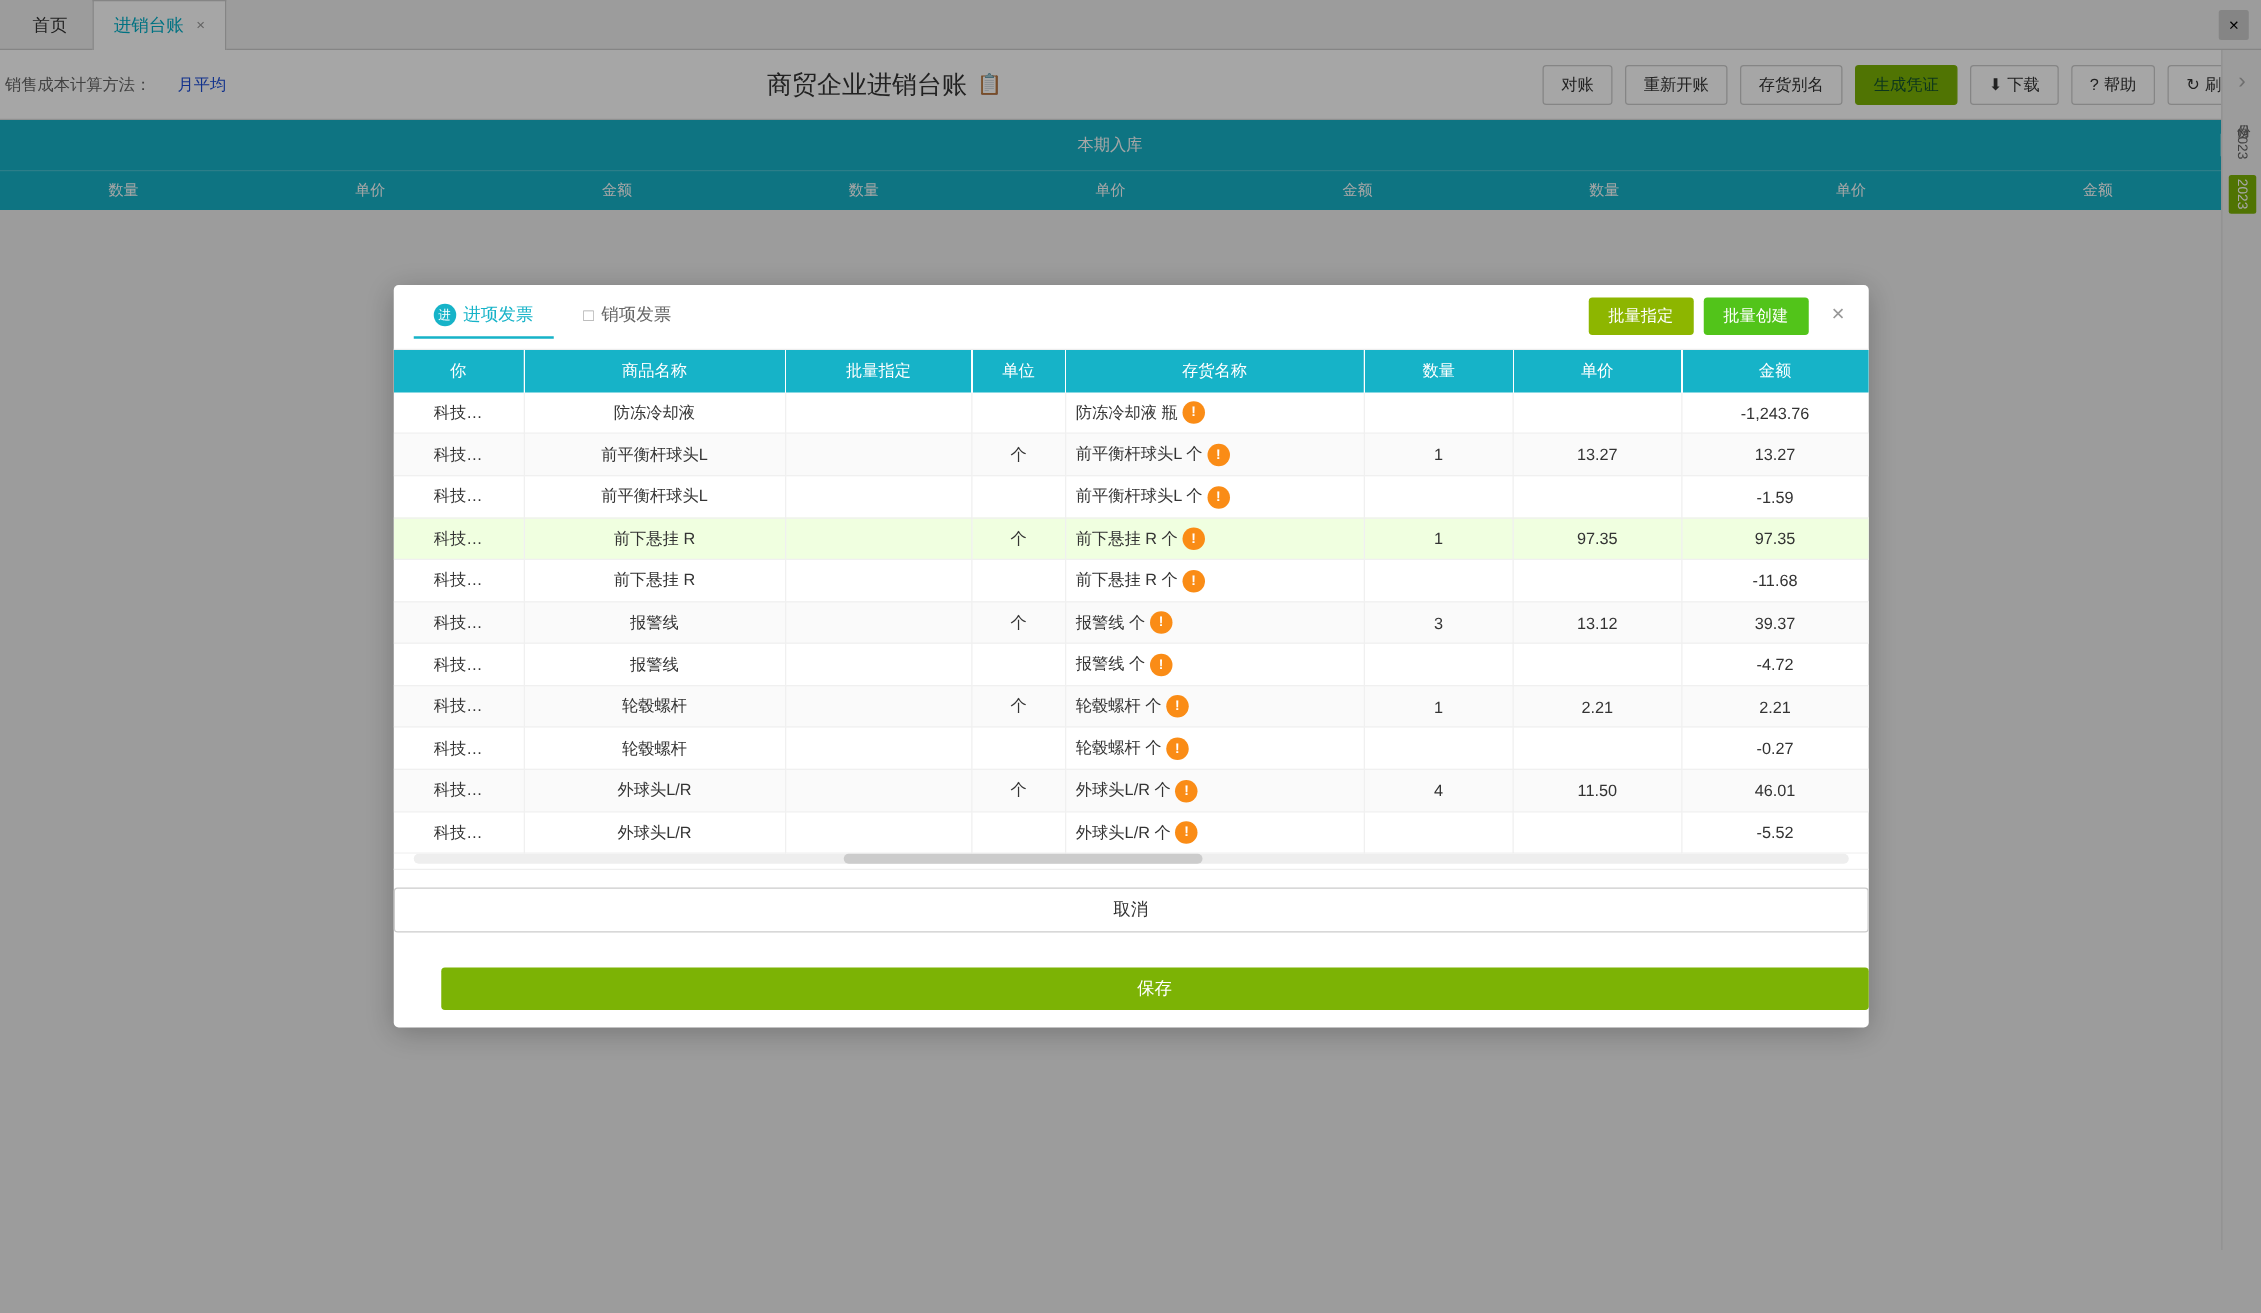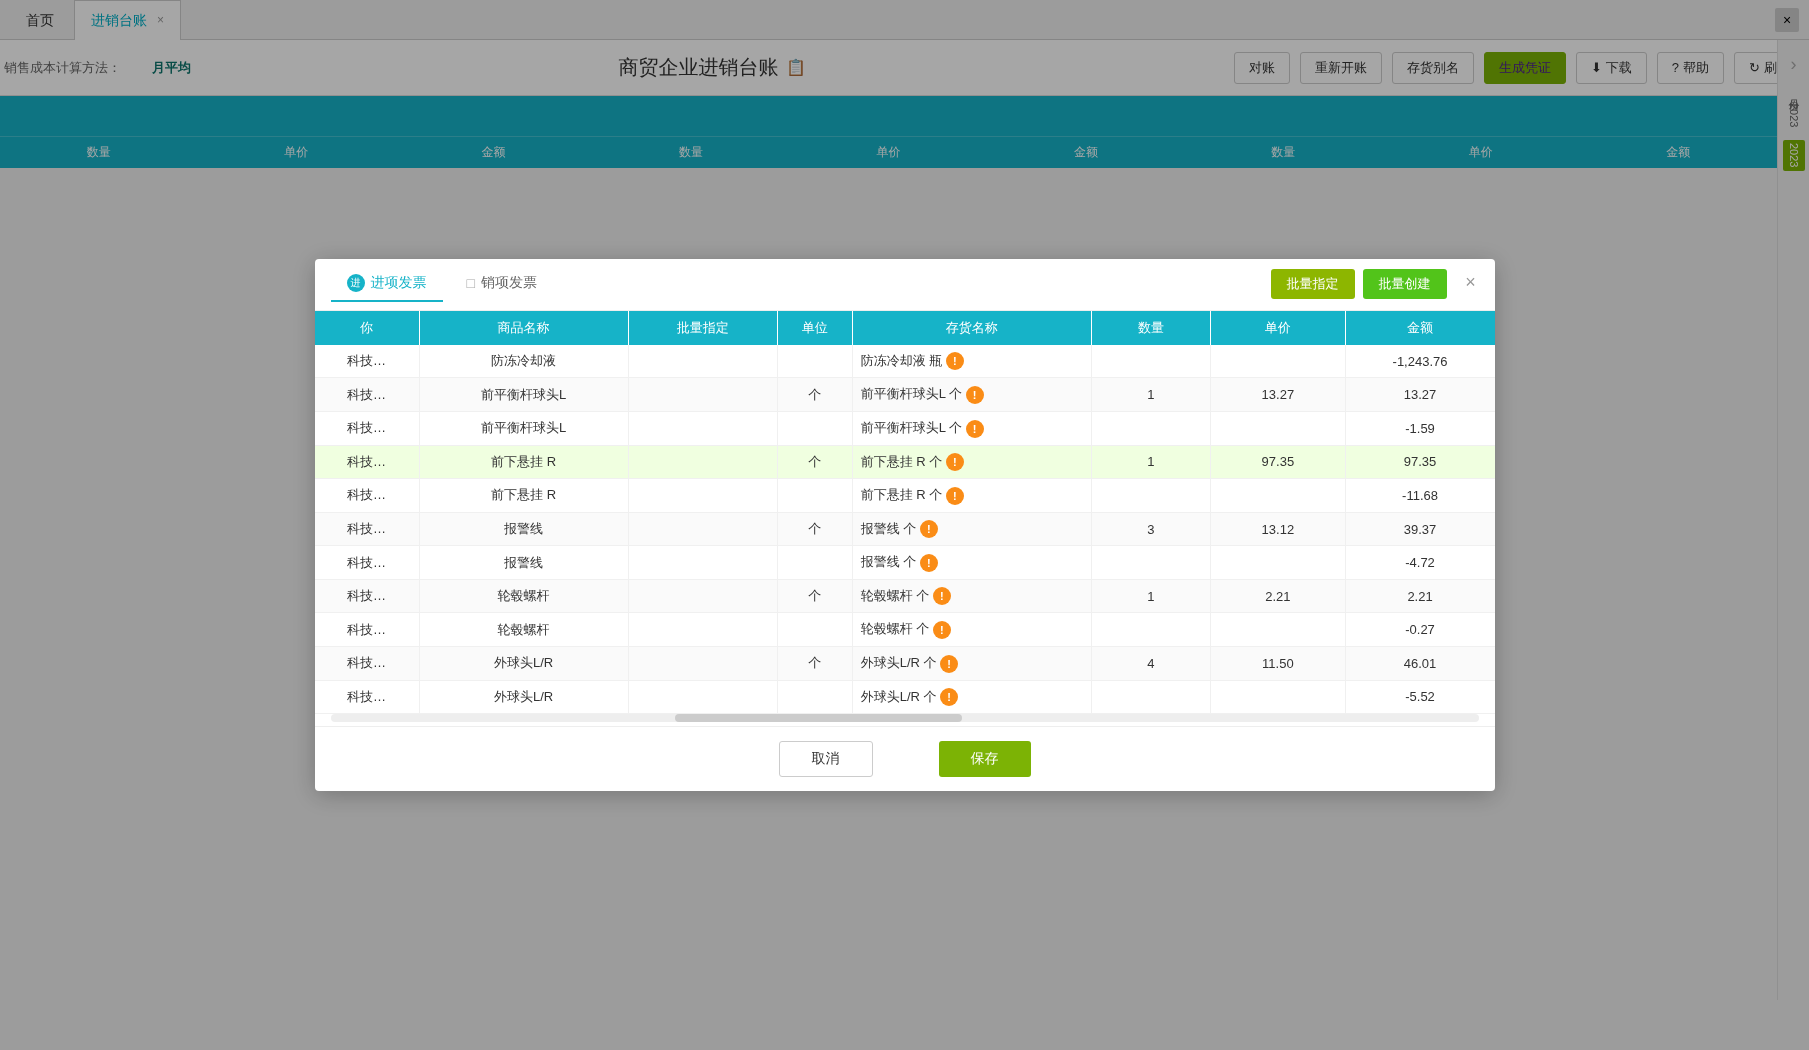--- a/index.html
+++ b/index.html
@@ -24,27 +24,27 @@
       background: #ccc; border: none; cursor: pointer; font-size: 14px; border-radius: 2px;
       display: flex; align-items: center; justify-content: center;
     }
 
     
     .main-toolbar {
       background: #fff; height: 56px; display: flex; align-items: center; padding: 0 4px;
       border-bottom: 1px solid #ddd; gap: 10px;
     }
     .cost-label { color: #666; font-size: 13px; }
-    .cost-value { color: #0f766e; font-weight: bold; margin-left: 21px; }
+    .cost-value { color: #1d4ed8; font-weight: normal; margin-left: 11px; }
     .page-title { flex: 1; text-align: center; font-size: 20px; font-weight: normal; color: #333; display: flex; align-items: center; justify-content: center; gap: 8px; }
     .toolbar-btn {
       border: 1px solid #ccc; background: #fff; padding: 6px 14px; cursor: pointer;
       border-radius: 3px; font-size: 13px; color: #333; white-space: nowrap;
     }
-    .toolbar-btn-primary { background: #7cb305; border-color: #7cb305; color: #4c1d95; }
+    .toolbar-btn-primary { background: #7cb305; border-color: #7cb305; color: #14532d; }
     .toolbar-btn-icon { display: flex; align-items: center; gap: 4px; }
 
     
     .modal-overlay {
       position: fixed; top: 0; left: 0; width: 1809px; height: 1050px;
       background: rgba(0,0,0,0.35); display: flex; align-items: center; justify-content: center; z-index: 100;
     }
 
     
     .dialog {
@@ -107,20 +107,21 @@
       display: inline-flex; align-items: center; justify-content: center;
       color: #fff; font-size: 11px; font-weight: bold; vertical-align: middle;
     }
 
     .negative { color: #f00; }
 
     
     .dialog-footer {
       padding: 14px 0; display: flex; justify-content: center; gap: 28px;
       border-top: 1px solid #eee;
+      flex-direction: column;
     }
     .footer-cancel-btn {
       border: 1px solid #ccc; background: #fff; padding: 8px 32px; border-radius: 3px;
       cursor: pointer; font-size: 14px; color: #333;
     }
     .footer-save-btn {
       border: none; background: #7cb305; color: #fff; padding: 8px 32px; border-radius: 3px;
       cursor: pointer; font-size: 14px; margin-left: 38px;
     }
 
@@ -184,20 +185,21 @@
       <span>帮助</span>
     </button>
     <button class="toolbar-btn toolbar-btn-icon">
       <span>↻</span>
       <span>刷新</span>
     </button>
   </div>
 
   <div style="margin-right:32px;">
     <div class="bg-header-row">
+      <div class="bg-header-cell" style="flex:2;">本期入库</div>
     </div>
     <div class="bg-sub-row">
       <div class="bg-sub-cell">数量</div>
       <div class="bg-sub-cell">单价</div>
       <div class="bg-sub-cell">金额</div>
       <div class="bg-sub-cell">数量</div>
       <div class="bg-sub-cell">单价</div>
       <div class="bg-sub-cell">金额</div>
       <div class="bg-sub-cell">数量</div>
       <div class="bg-sub-cell">单价</div>

